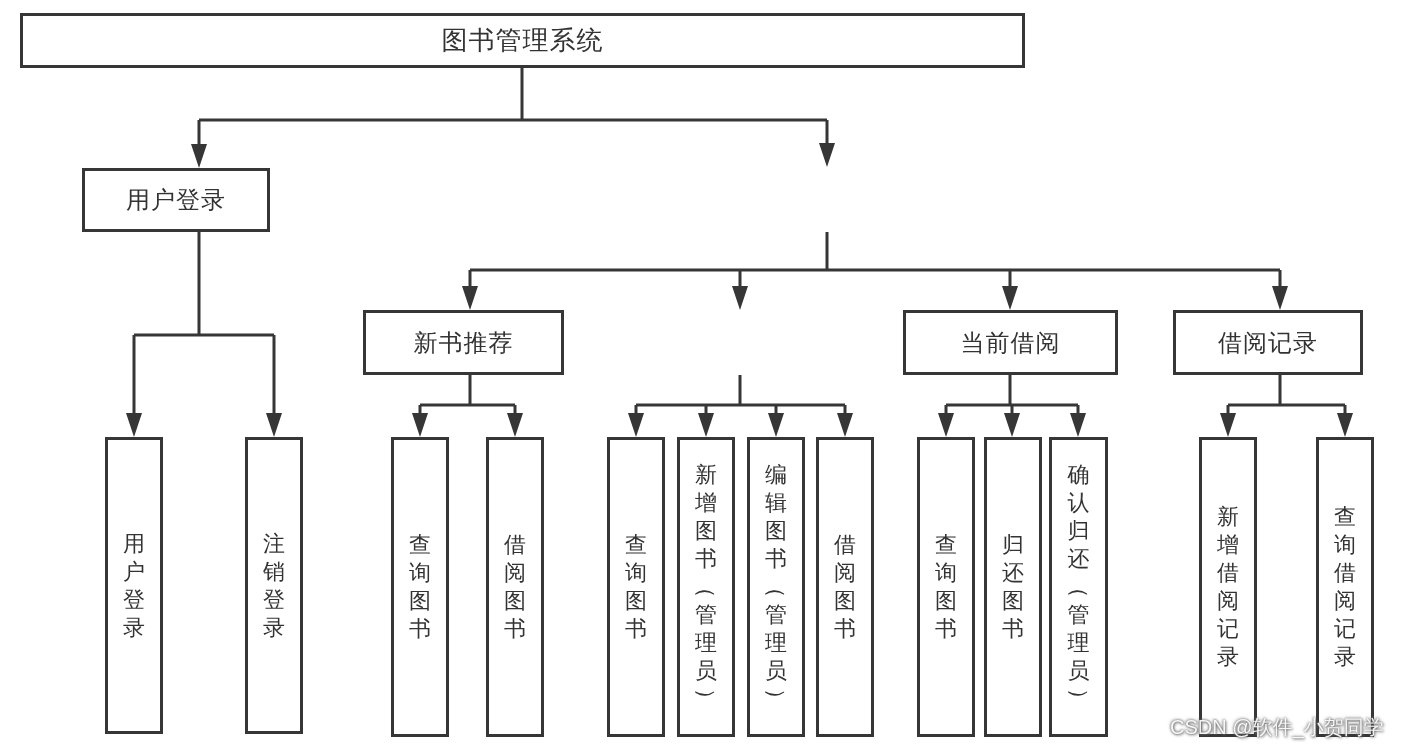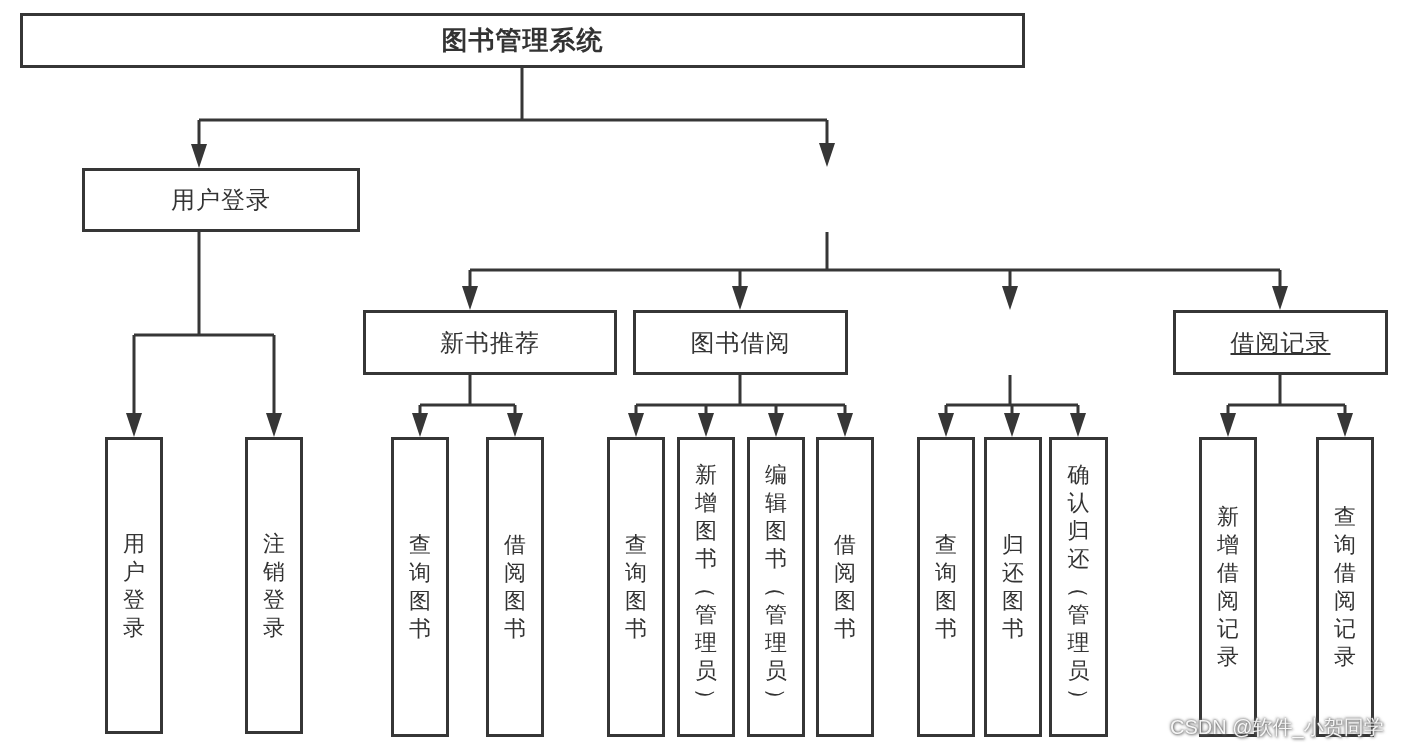--- a/index.html
+++ b/index.html
@@ -22,21 +22,21 @@
     box-sizing: border-box;
     border: 3px solid #363636;
     background: #ffffff;
     color: #333333;
     display: flex;
     align-items: center;
     justify-content: center;
     z-index: 1;
     letter-spacing: 1px;
   }
-  .box.root  { font-size: 26px; font-weight: bold; }
+  .box.root  { font-size: 26px; }
   .box.hnode { font-size: 24px; }
   .box.leaf  {
     flex-direction: column;
     font-size: 22px;
     letter-spacing: 0;
   }
   .box.leaf span {
     display: block;
     width: 100%;
     text-align: center;
@@ -94,25 +94,25 @@
       <polygon points="946,437 938,413 954,413"></polygon>
       <polygon points="1012,437 1004,413 1020,413"></polygon>
       <polygon points="1078,437 1070,413 1086,413"></polygon>
       <polygon points="1228,437 1220,413 1236,413"></polygon>
       <polygon points="1345,437 1337,413 1353,413"></polygon>
     </g>
   </svg>
 
   <div class="box root" style="left:20px; top:13px; width:1005px; height:55px;">图书管理系统</div>
 
-  <div class="box hnode" style="left:82px; top:168px; width:278px; height:64px;">用户登录</div>
-
-  <div class="box hnode" style="left:363px; top:310px; width:254px; height:65px;text-align:center;">新书推荐</div>
-  <div class="box hnode" style="left:633px; top:310px; width:215px; height:65px;">图书借阅</div>
-  <div class="box hnode" style="left:1173px; top:310px; width:215px; height:65px;text-decoration:underline;">借阅记录</div>
+  <div class="box hnode" style="left:82px; top:168px; width:188px; height:64px;">用户登录</div>
+
+  <div class="box hnode" style="left:363px; top:310px; width:201px; height:65px;text-align:center;">新书推荐</div>
+  <div class="box hnode" style="left:903px; top:310px; width:215px; height:65px;">当前借阅</div>
+  <div class="box hnode" style="left:1173px; top:310px; width:190px; height:65px;">借阅记录</div>
 
   <div class="box leaf vtext" style="left:105px; top:437px; width:58px; height:297px;">
       <span>用</span>
       <span>户</span>
       <span>登</span>
       <span>录</span>
     </div>
   <div class="box leaf vtext" style="left:245px; top:437px; width:58px; height:297px;">
       <span>注</span>
       <span>销</span>

